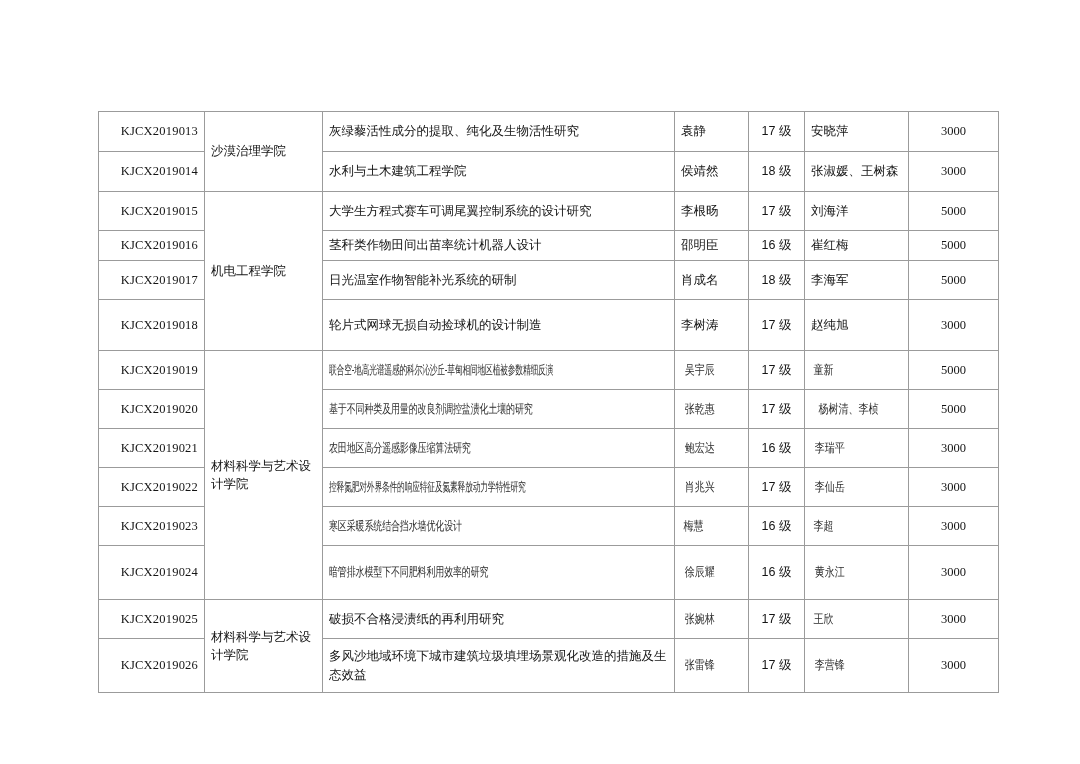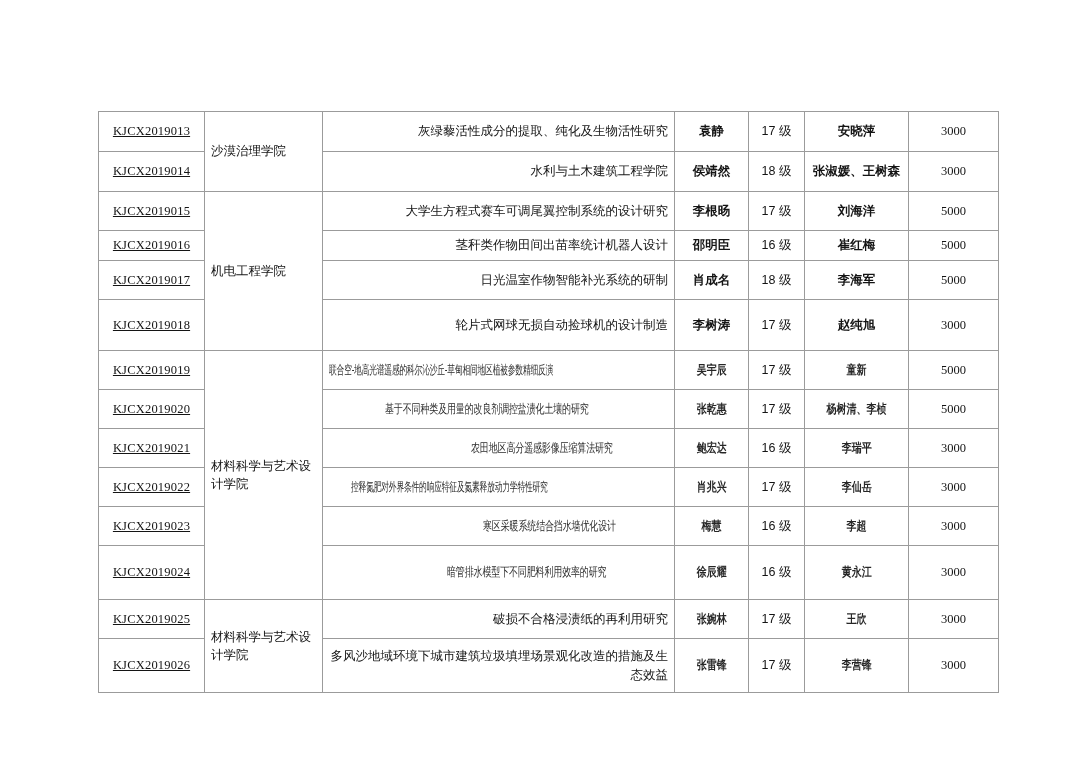--- a/index.html
+++ b/index.html
@@ -53,44 +53,42 @@
   
   col.c-code    { width: 106px; }
   col.c-college { width: 118px; }
   col.c-title   { width: 352px; }
   col.c-leader  { width: 74px; }
   col.c-grade   { width: 56px; }
   col.c-advisor { width: 104px; }
   col.c-fund    { width: 90px; }
 
   td.code {
-    text-align: center;
+    text-align: right;
     font-family: "Liberation Serif", "DejaVu Serif", serif;
     font-size: 12px;
     letter-spacing: 0.2px;
     color: #111;
-    text-decoration: underline;
   }
   td.college {
     font-size: 12.5px;
     line-height: 1.7;
     color: #111;
   }
   td.title {
-    text-align: right;
+    text-align: left;
     padding-left: 7px;
     padding-right: 7px;
     font-size: 12.5px;
     color: #111;
   }
   td.leader, td.advisor {
-    text-align: center;
-    font-size: 12.5px;
-    color: #111;
-    font-weight: bold;
+    text-align: left;
+    font-size: 12.5px;
+    color: #111;
   }
   td.grade {
     text-align: center;
     font-size: 12px;
     color: #111;
   }
   td.fund {
     text-align: center;
     font-family: "Liberation Serif", "DejaVu Serif", serif;
     font-size: 12.5px;

